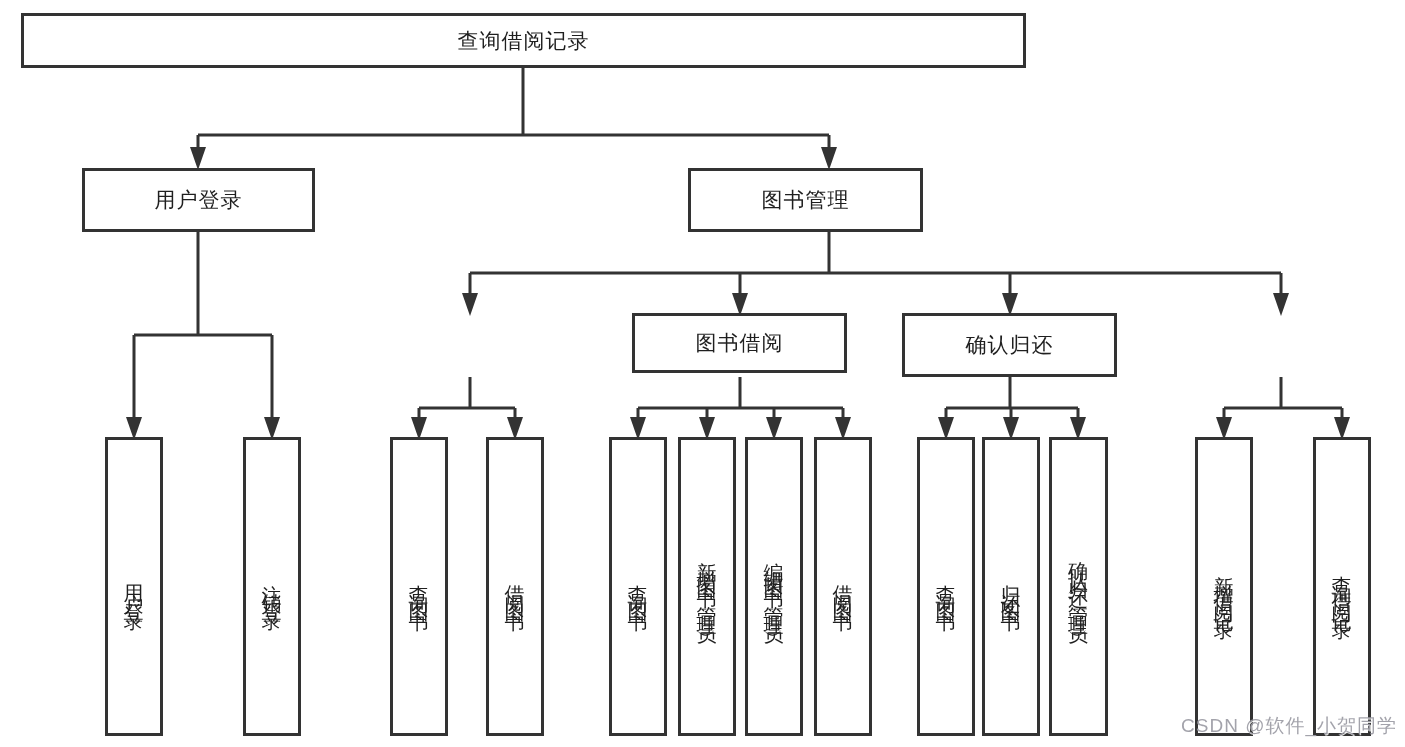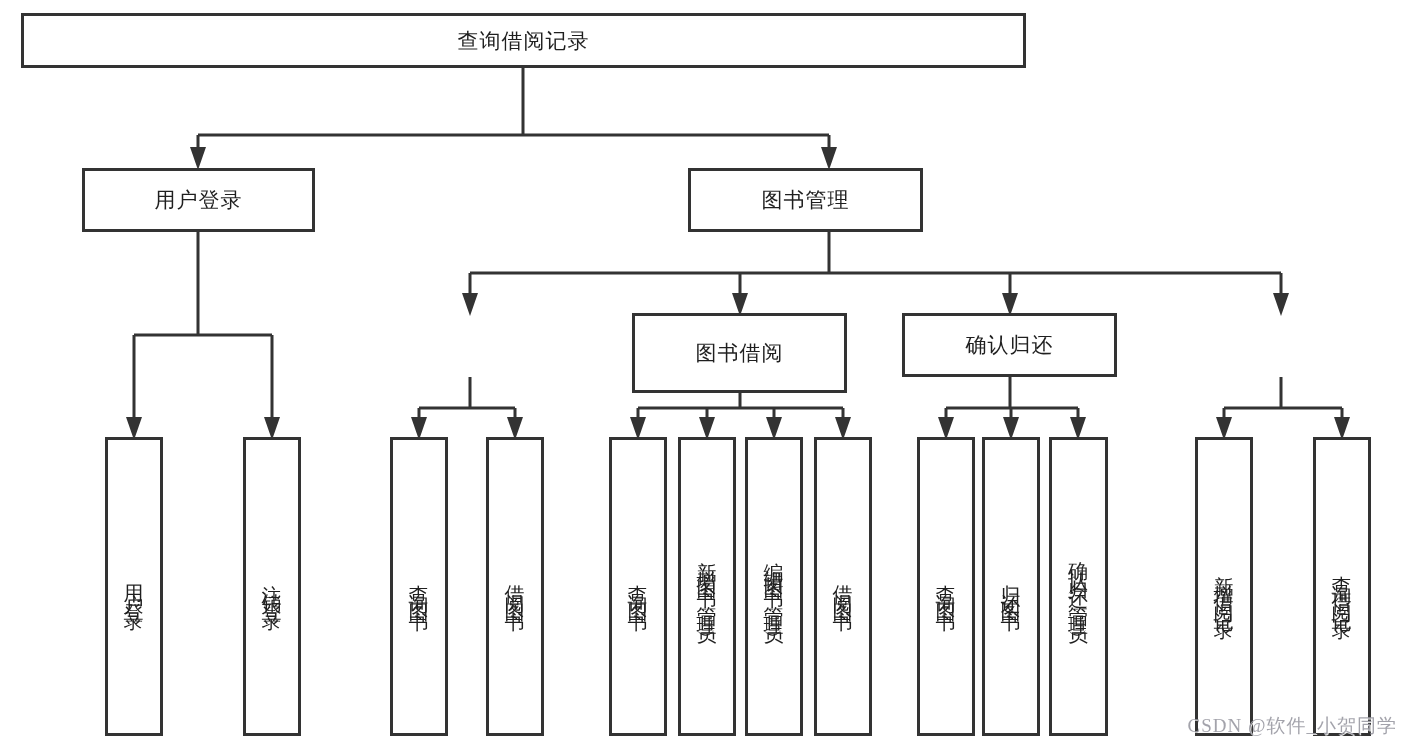--- a/index.html
+++ b/index.html
@@ -31,21 +31,20 @@
   }
   .watermark {
     position:absolute;
     top:713px; right:8px;
     font-size:19px;
     letter-spacing:1px;
     color:rgba(158,158,166,0.95);
     text-shadow:1px 1px 0 rgba(255,255,255,0.85);
     z-index:3;
     white-space:nowrap;
-    font-family:Liberation Serif, serif;
   }
 </style>
 </head>
 <body>
 
 <div class="stage">
 
   <svg class="wires" width="1405" height="747" viewBox="0 0 1405 747" aria-hidden="true">
     <g stroke="#333333" stroke-width="3" fill="none">
 
@@ -90,21 +89,21 @@
     <span class="label">查询借阅记录</span>
   </div>
 
   <div class="box hbox" style="left:82px;top:168px;width:233px;height:64px">
     <span class="label">用户登录</span>
   </div>
   <div class="box hbox" style="left:688px;top:168px;width:235px;height:64px">
     <span class="label">图书管理</span>
   </div>
 
-  <div class="box hbox" style="left:632px;top:313px;width:215px;height:80px">
+  <div class="box hbox" style="left:632px;top:313px;width:215px;height:60px">
     <span class="label">图书借阅</span>
   </div>
   <div class="box hbox" style="left:902px;top:313px;width:215px;height:64px">
     <span class="label">确认归还</span>
   </div>
 
   <div class="box vbox" style="left:105px;top:437px;width:58px;height:299px">
     <span class="label">用户登录</span>
   </div>
   <div class="box vbox" style="left:243px;top:437px;width:58px;height:299px">

